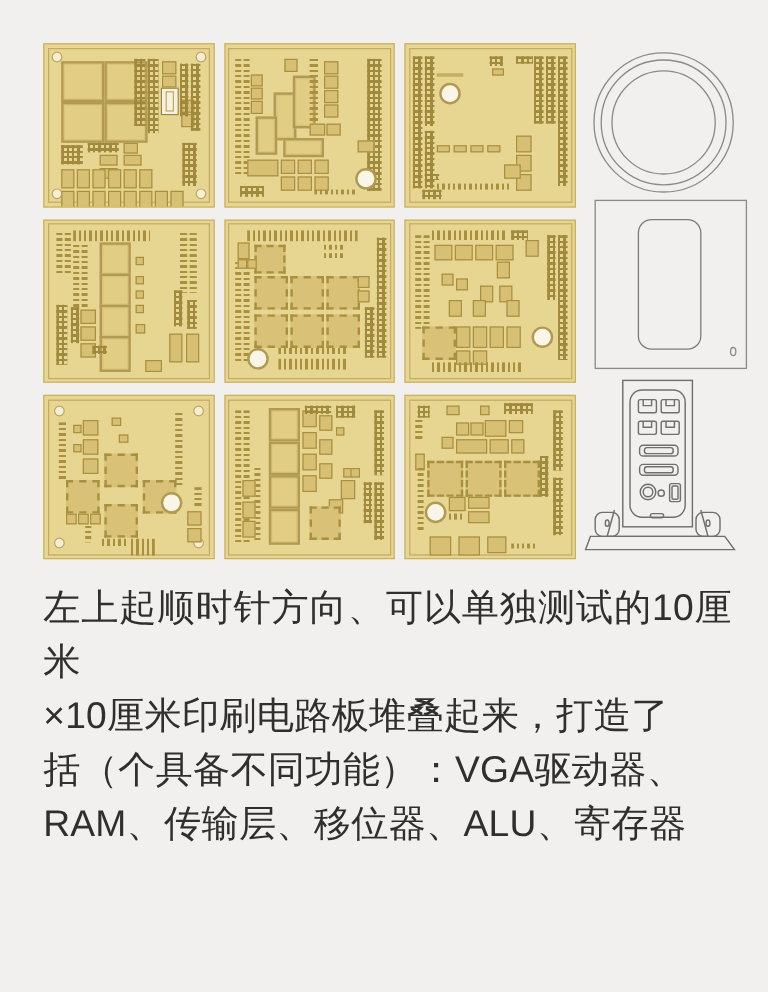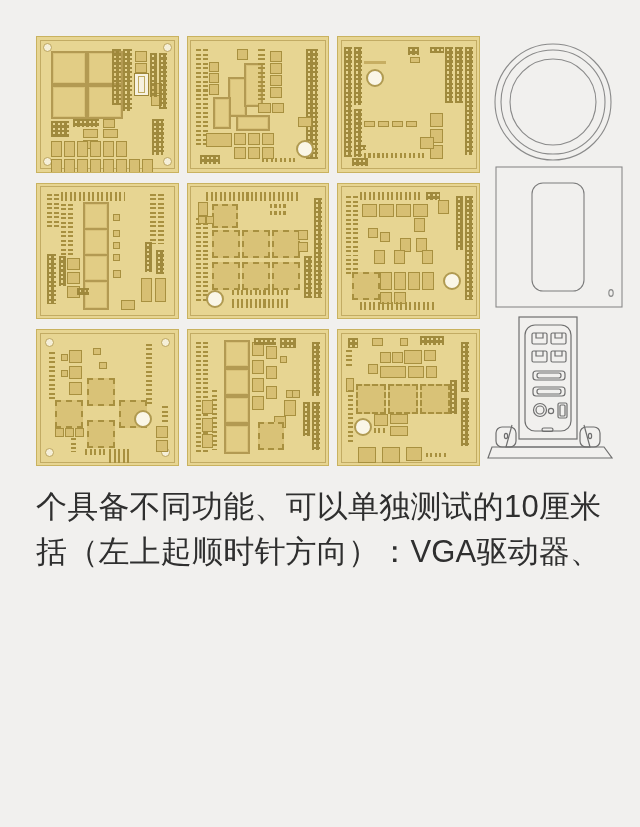--- a/index.html
+++ b/index.html
@@ -497,17 +497,19 @@
           <ellipse cx="20" cy="121" rx="1.6" ry="2.6"></ellipse>
           <ellipse cx="104" cy="121" rx="1.6" ry="2.6"></ellipse>
           <path d="M6 132 L118 132 L126 143 L2 143 Z"></path>
         </g>
       </svg>
     </div>
 
   </div>
 
   <div class="caption">
-    <p>个具备不同功能、可以单独测试的10厘米</p>
-    <p>括（左上起顺时针方向）：VGA驱动器、</p>
+    <p>左上起顺时针方向、可以单独测试的10厘米</p>
+    <p>×10厘米印刷电路板堆叠起来，打造了</p>
+    <p>括（个具备不同功能）：VGA驱动器、</p>
+    <p>RAM、传输层、移位器、ALU、寄存器</p>
   </div>
 
 </div>
 
 </body></html>

